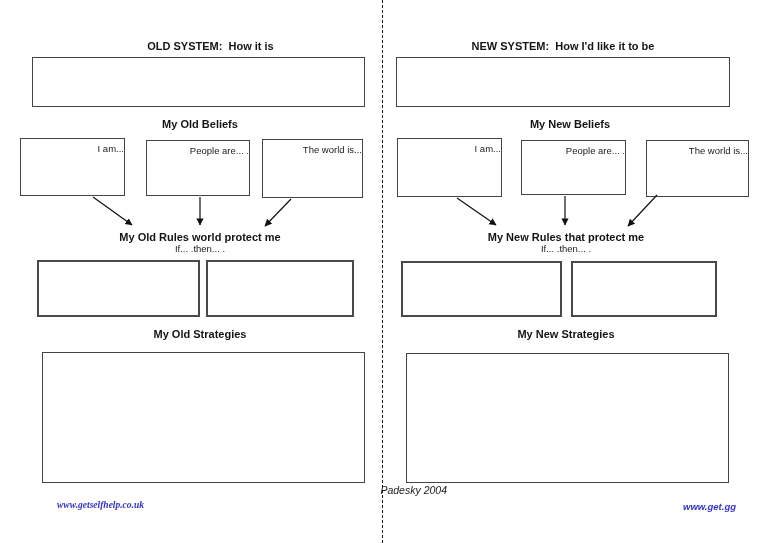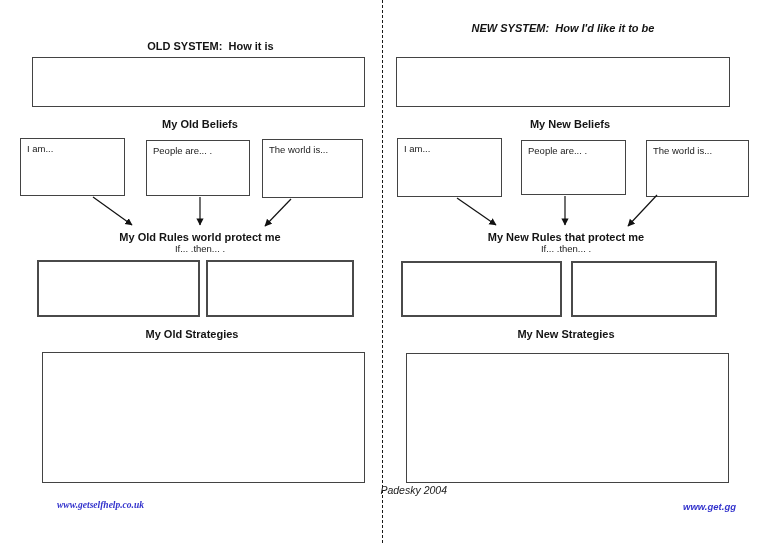--- a/index.html
+++ b/index.html
@@ -42,20 +42,21 @@
     border: 1px solid #434343;
     box-sizing: border-box;
   }
   .box.thick { border-width: 2px; border-color: #4a4a4a; }
   .box .lbl {
     font-size: 9.5px;
     line-height: 11px;
     padding: 4px 0 0 6px;
     white-space: pre;
     color: #1a1a1a;
+    text-align: right;
   }
   .arrows {
     position: absolute;
     left: 0; top: 0;
     width: 768px; height: 543px;
     pointer-events: none;
   }
   .footer-link {
     position: absolute;
     font-size: 9.5px;
@@ -97,27 +98,27 @@
     <div class="box" style="left:262px; top:139px; width:101px; height:59px;">
       <div class="lbl">The world is...</div>
     </div>
 
     <div class="h" style="left:30px; top:231px; width:340px;">My Old Rules world protect me</div>
     <div class="sub" style="left:30px; top:243px; width:340px;">If... .then... .</div>
 
     <div class="box thick" style="left:37px; top:260px; width:163px; height:57px;"></div>
     <div class="box thick" style="left:206px; top:260px; width:148px; height:57px;"></div>
 
-    <div class="h" style="left:22px; top:328px; width:340px;">My Old Strategies</div>
+    <div class="h" style="left:30px; top:328px; width:340px;">My Old Strategies</div>
 
     <div class="box" style="left:42px; top:352px; width:323px; height:131px;"></div>
   </div>
 
   <div>
-    <div class="h" style="left:396px; top:22px; width:334px;font-style:italic;">NEW SYSTEM:  How I'd like it to be</div>
+    <div class="h" style="left:396px; top:40px; width:334px;">NEW SYSTEM:  How I'd like it to be</div>
 
     <div class="box" style="left:396px; top:57px; width:334px; height:50px;"></div>
 
     <div class="h" style="left:400px; top:118px; width:340px;">My New Beliefs</div>
 
     <div class="box" style="left:397px; top:138px; width:105px; height:59px;">
       <div class="lbl">I am...</div>
     </div>
     <div class="box" style="left:521px; top:140px; width:105px; height:55px;">
       <div class="lbl">People are... .</div>

